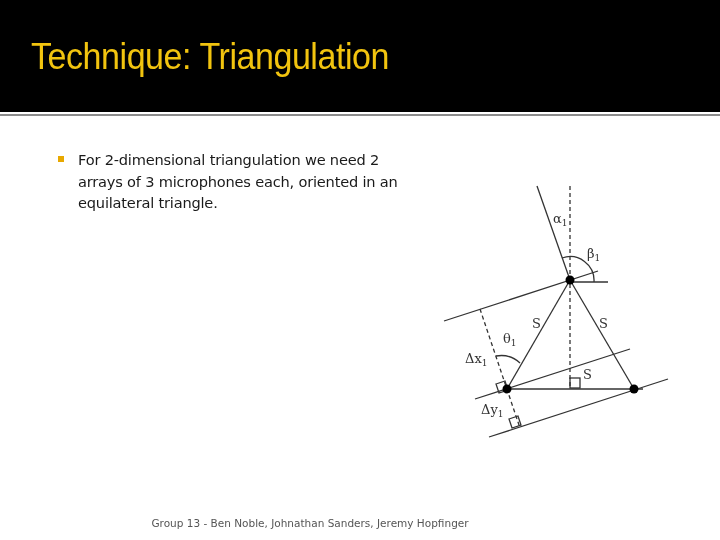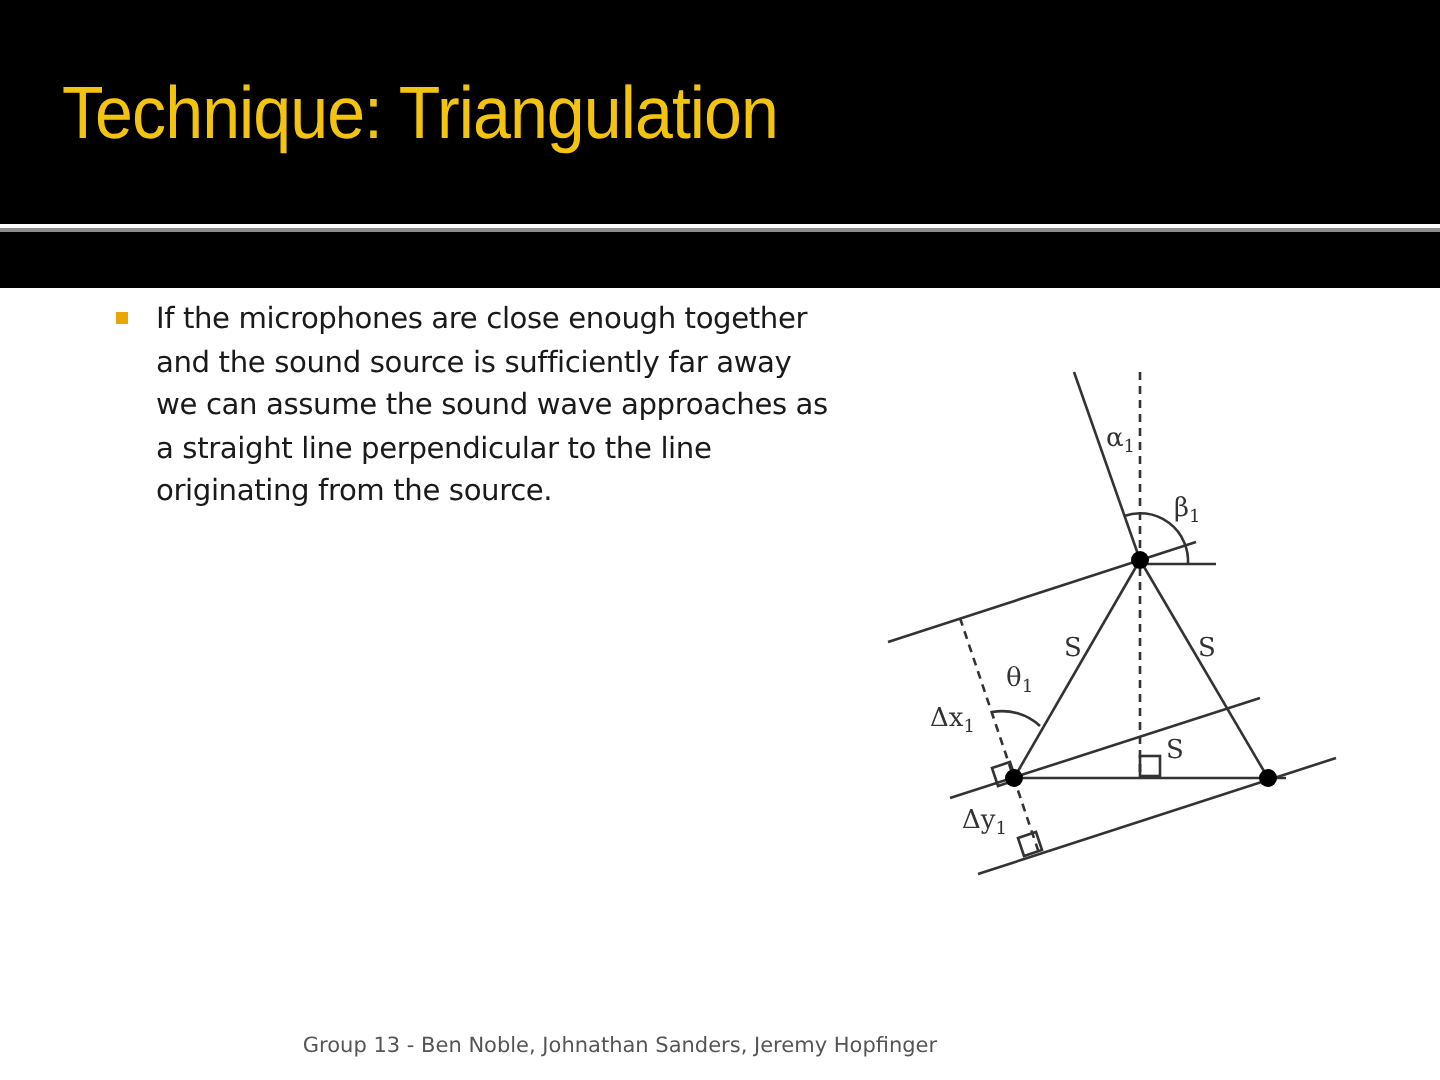--- a/index.html
+++ b/index.html
@@ -1,17 +1,17 @@
 <!DOCTYPE html>
 <html><head>
 <meta charset="utf-8">
 <style>
   html, body { margin:0; padding:0; }
   body { width:720px; height:540px; position:relative; background:#ffffff; overflow:hidden; font-family:"DejaVu Sans", sans-serif; }
-  .header { position:absolute; left:0; top:0; width:720px; height:144px; background:#000000; }
+  .header { position:absolute; left:0; top:0; width:720px; height:112px; background:#000000; }
   .title { position:absolute; left:31px; top:36px; font-family:"Liberation Sans", sans-serif; font-size:37px; color:#f2c40f; letter-spacing:-0.5px; transform:scaleX(0.92); transform-origin:left center; }
   .rule1 { position:absolute; left:0; top:112px; width:720px; height:2px; background:#ffffff; }
   .rule2 { position:absolute; left:0; top:114px; width:720px; height:2px; background:#8c8c8c; }
   .body { position:absolute; left:58px; top:149px; width:360px; }
   ul.bullets { list-style:none; margin:0; padding:0; }
   ul.bullets li { position:relative; padding-left:20px; font-family:"DejaVu Sans", sans-serif; font-size:14.6px; line-height:21.6px; color:#1a1a1a; letter-spacing:-0.2px; }
   ul.bullets li .bullet { position:absolute; left:0; top:7px; width:6px; height:6px; background:#e8a800; }
   .diagram { position:absolute; left:430px; top:180px; width:250px; height:280px; }
   .footer { position:absolute; left:0; width:620px; top:517px; text-align:center; font-family:"DejaVu Sans", sans-serif; font-size:10.5px; color:#555555; }
   .lbl { font-family:"DejaVu Serif", serif; fill:#333333; }
@@ -20,21 +20,21 @@
 <body>
 
 <div class="header">
   <div class="title">Technique: Triangulation</div>
 </div>
 <div class="rule1"></div>
 <div class="rule2"></div>
 
 <div class="body">
   <ul class="bullets">
-    <li><span class="bullet"></span><span>If the microphones are close enough together and the sound source is sufficiently far away we can assume the sound wave approaches as a straight line perpendicular to the line originating from the source.</span></li>
+    <li><span class="bullet"></span><span>For 2-dimensional triangulation we need 2 arrays of 3 microphones each, oriented in an equilateral triangle.</span></li>
   </ul>
 </div>
 
 <svg class="diagram" viewBox="430 180 250 280" width="250" height="280">
   <g stroke="#333" stroke-width="1.3" fill="none">
 
     <line x1="570" y1="186" x2="570" y2="389" stroke-dasharray="4,3"></line>
 
     <line x1="537" y1="186" x2="570" y2="280"></line>
 

